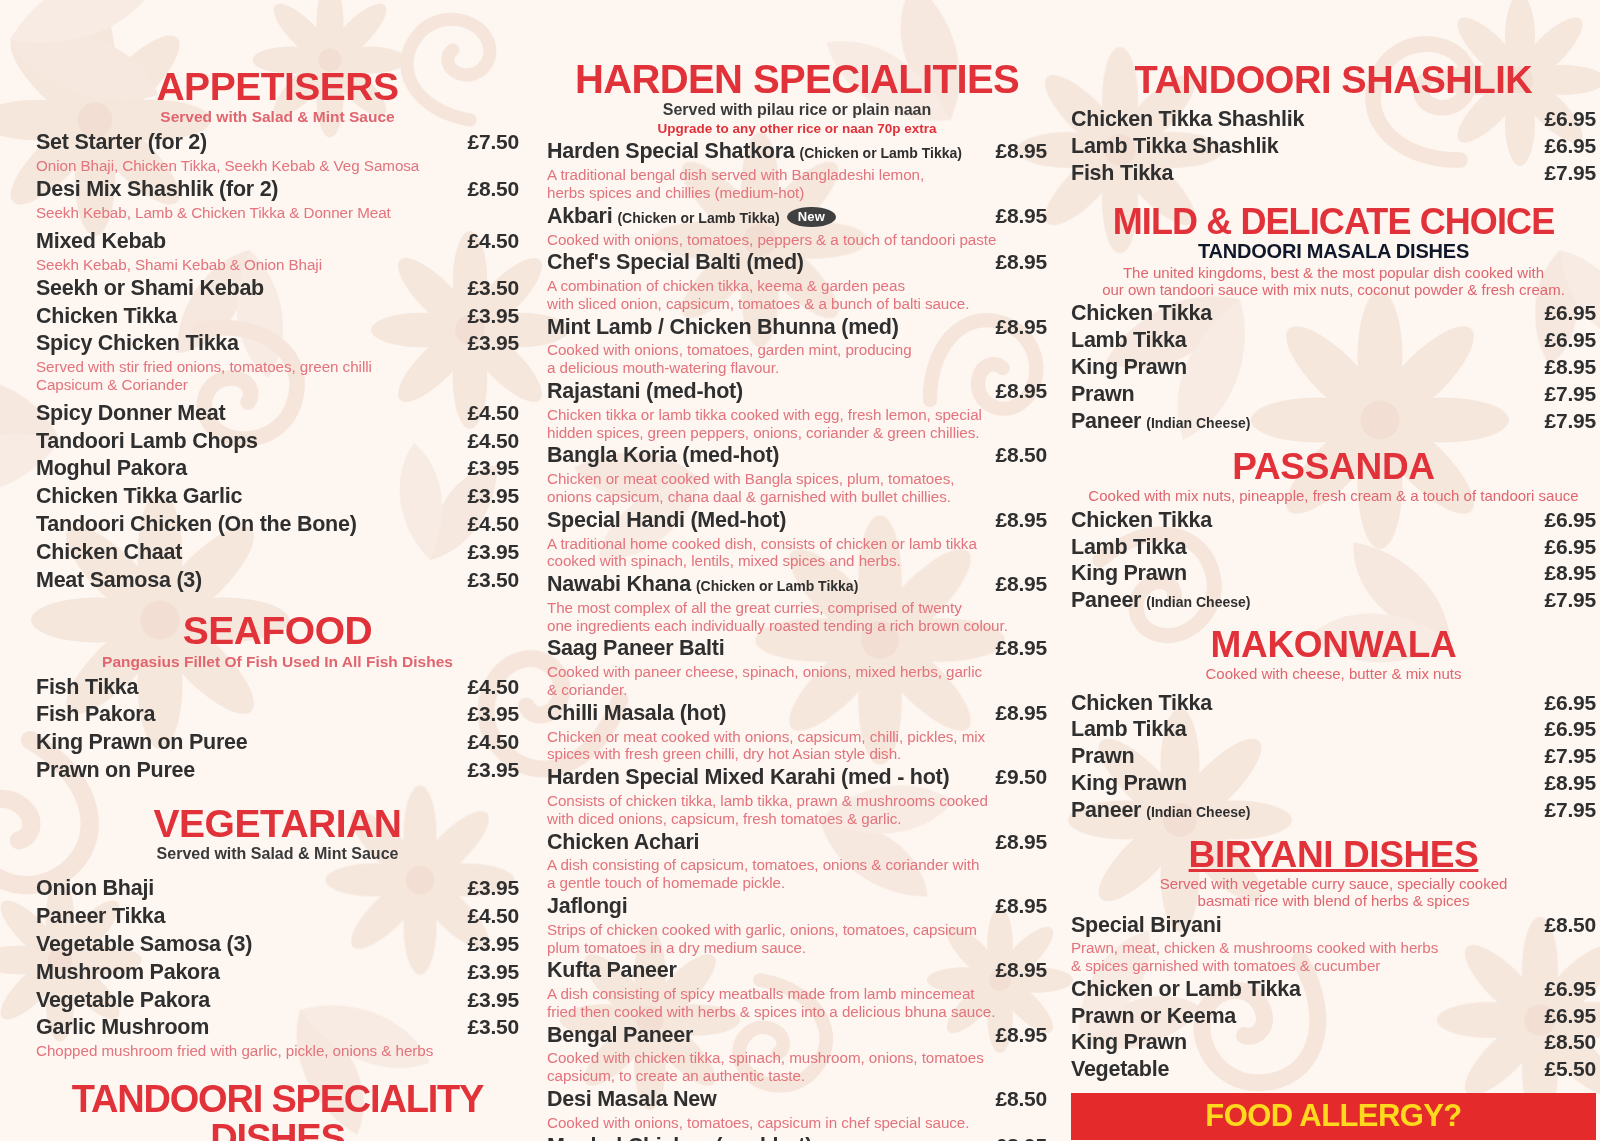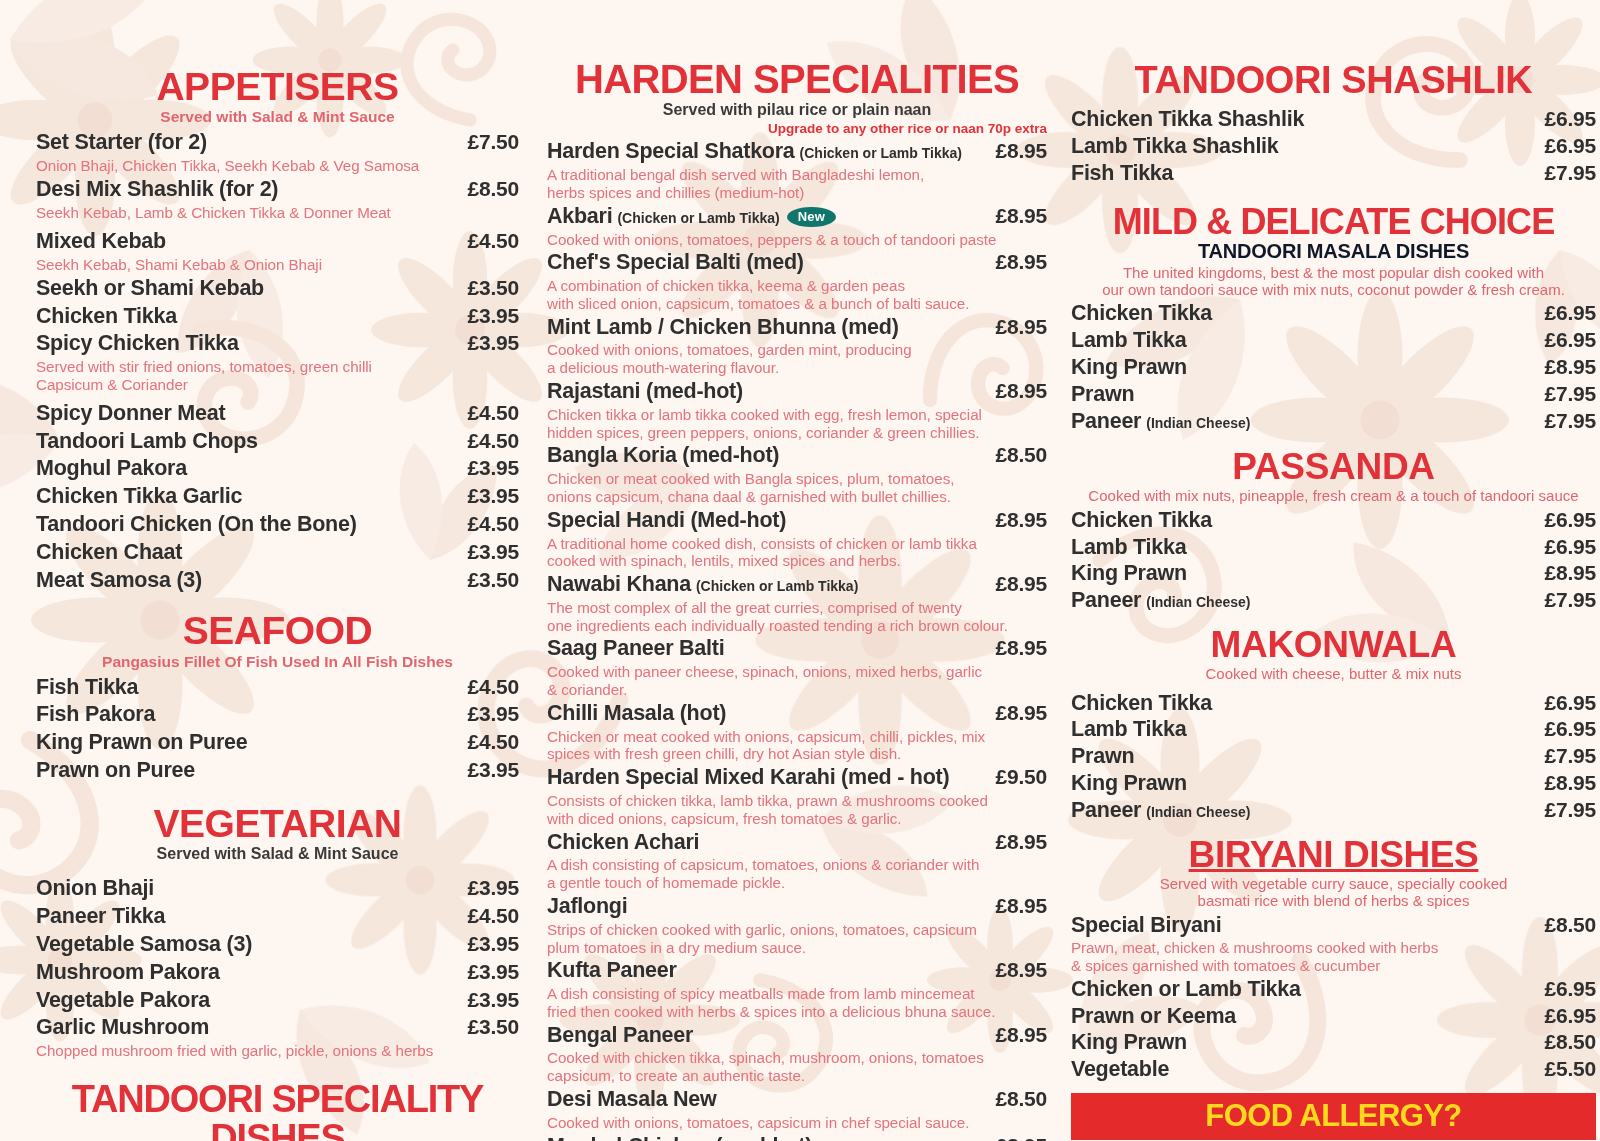--- a/index.html
+++ b/index.html
@@ -48,21 +48,21 @@
 
   .sec-sub{
     color:#e0656e;
     text-align:center;
     font-size:15.5px;
     font-weight:bold;
     line-height:1.16;
     margin-top:1px;
   }
   .sub-dark{ color:#3a3a3a; font-size:16px; }
-  .sub-small{ color:#e1323a; font-size:13.5px; font-weight:bold;text-align:right; }
+  .sub-small{ color:#e1323a; font-size:13.5px; font-weight:bold; }
   .sub-cap{ color:#0f172a; font-size:20px; font-weight:bold; letter-spacing:-0.2px;}
   .sub-thin{ font-weight:normal; font-size:15px; }
 
   
   .row{
     display:flex; align-items:baseline;
     line-height:1.2;
   }
   .dish{
     color:#2f2f2f;
@@ -93,21 +93,21 @@
     margin-top:0px;
     margin-bottom:1px;
     letter-spacing:-0.05px;
   }
   .list { margin-top:3px; }
   .list .row { margin-bottom:1px; }
 
   
   .badge-new{
     display:inline-block;
-    background:#0f766e;
+    background:#404040;
     color:#ffffff;
     font-size:13px;
     font-weight:bold;
     border-radius:50%/50%;
     padding:2px 11px 3px 11px;
     margin-left:7px;
     position:relative;
     top:-2px;
     letter-spacing:0.2px;
   }

